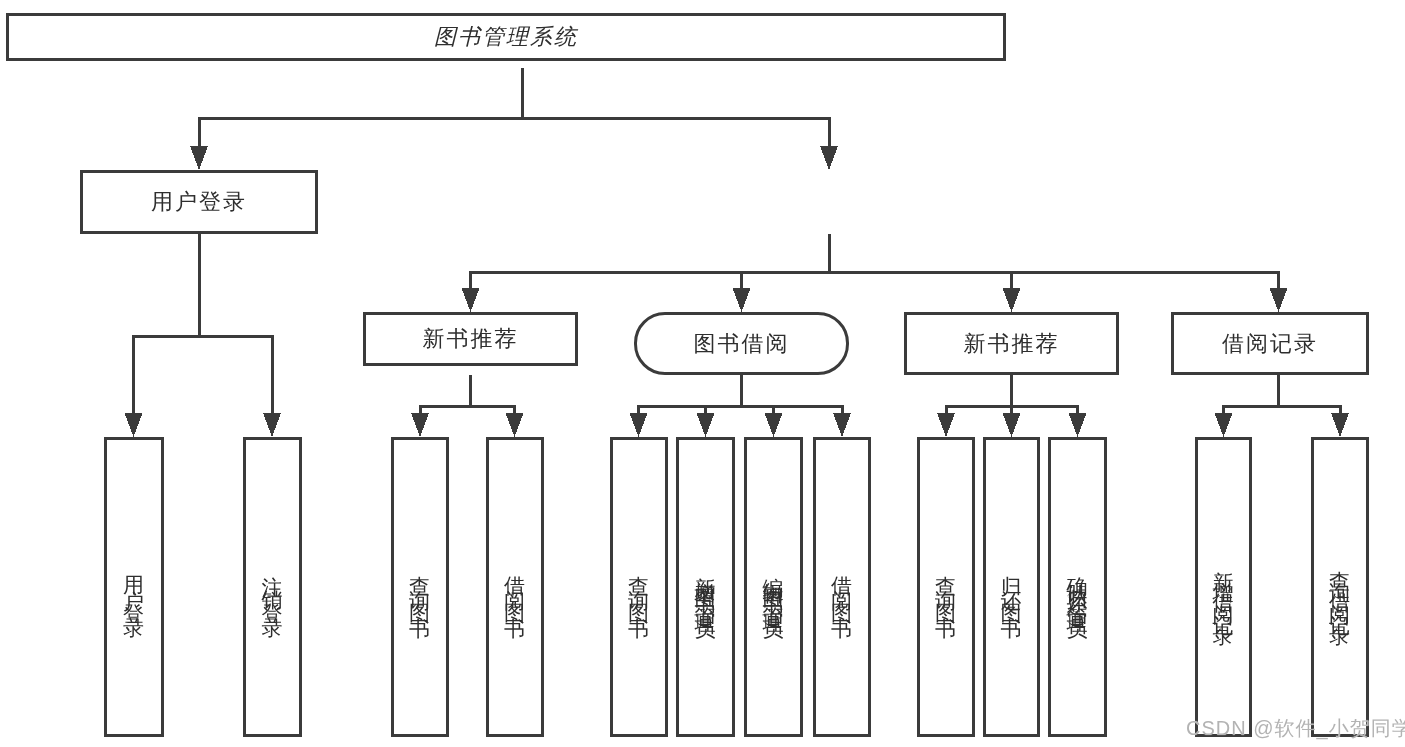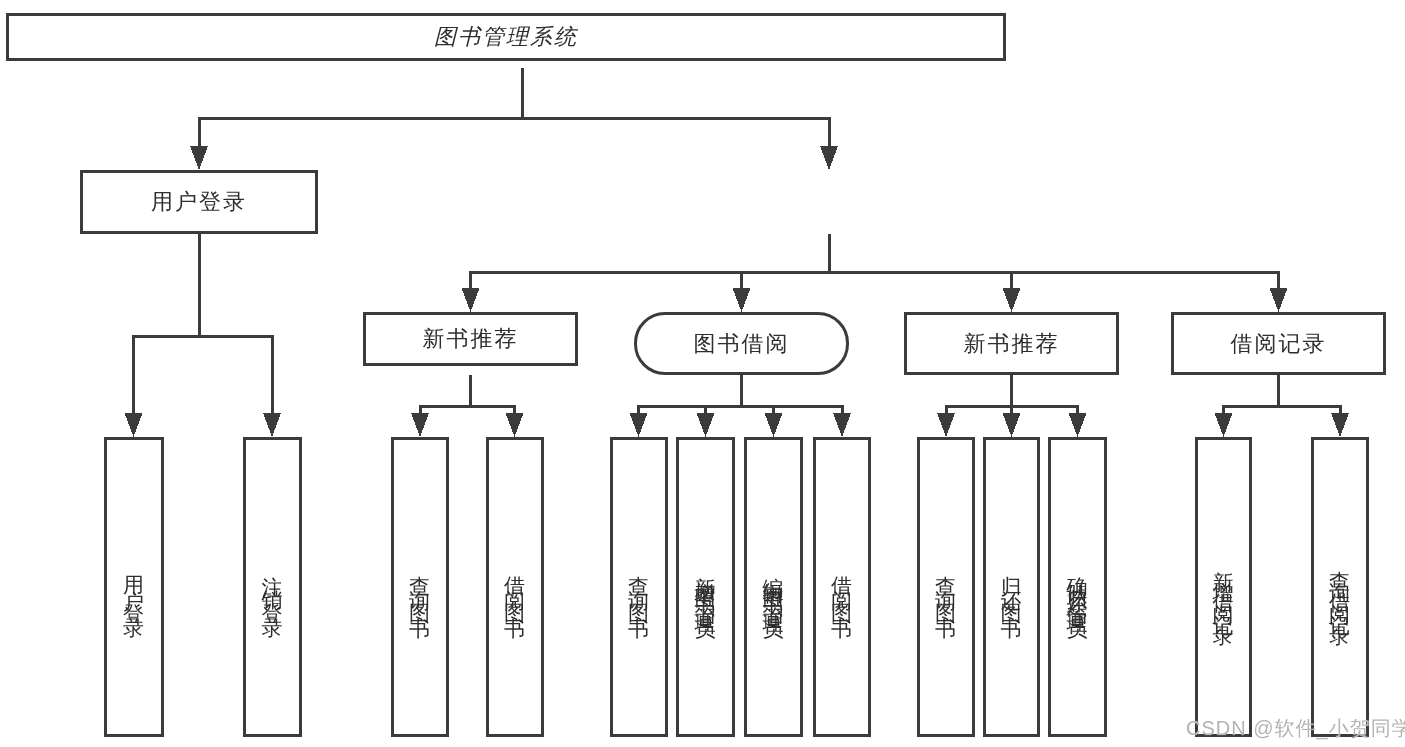--- a/index.html
+++ b/index.html
@@ -137,21 +137,21 @@
     </g>
   </svg>
 
   <div class="node h" style="left:6px;top:13px;width:1000px;height:48px;font-style:italic;">图书管理系统</div>
 
   <div class="node h" style="left:80px;top:170px;width:238px;height:64px;">用户登录</div>
 
   <div class="node h" style="left:363px;top:312px;width:215px;height:54px;">新书推荐</div>
   <div class="node h" style="left:634px;top:312px;width:215px;height:63px;border-radius:31px;">图书借阅</div>
   <div class="node h" style="left:904px;top:312px;width:215px;height:63px;">新书推荐</div>
-  <div class="node h" style="left:1171px;top:312px;width:215px;height:63px;">借阅记录</div>
+  <div class="node h" style="left:1171px;top:312px;width:198px;height:63px;">借阅记录</div>
 
   <div class="node v" style="left:104px;top:437px;width:60px;height:300px;">
     <span class="v4">用户登录</span>
   </div>
   <div class="node v" style="left:243px;top:437px;width:59px;height:300px;">
     <span class="v4">注销登录</span>
   </div>
 
   <div class="node v" style="left:391px;top:437px;width:58px;height:300px;">
     <span class="v4">查询图书</span>

